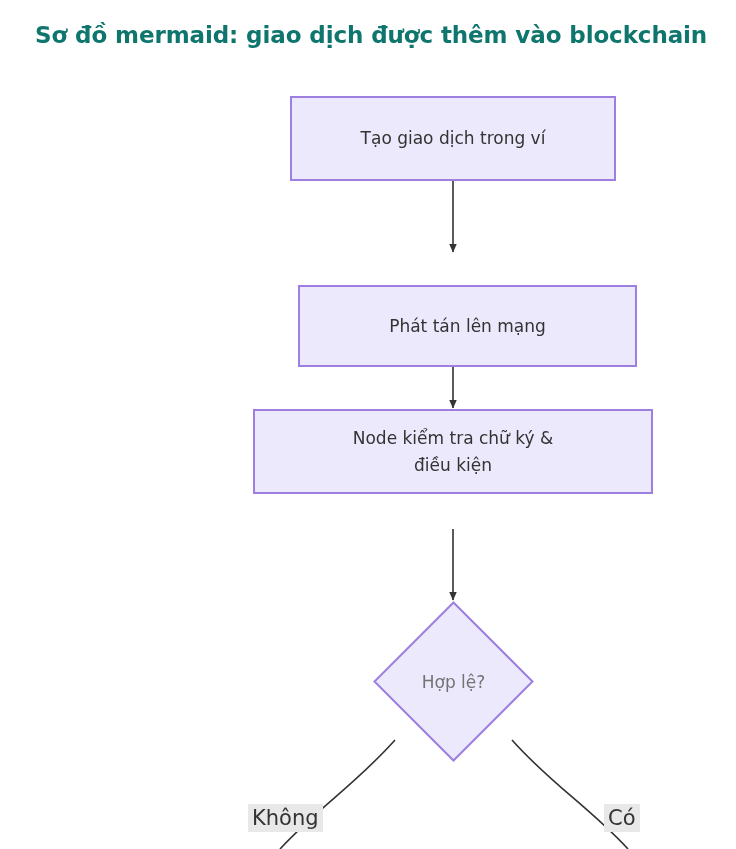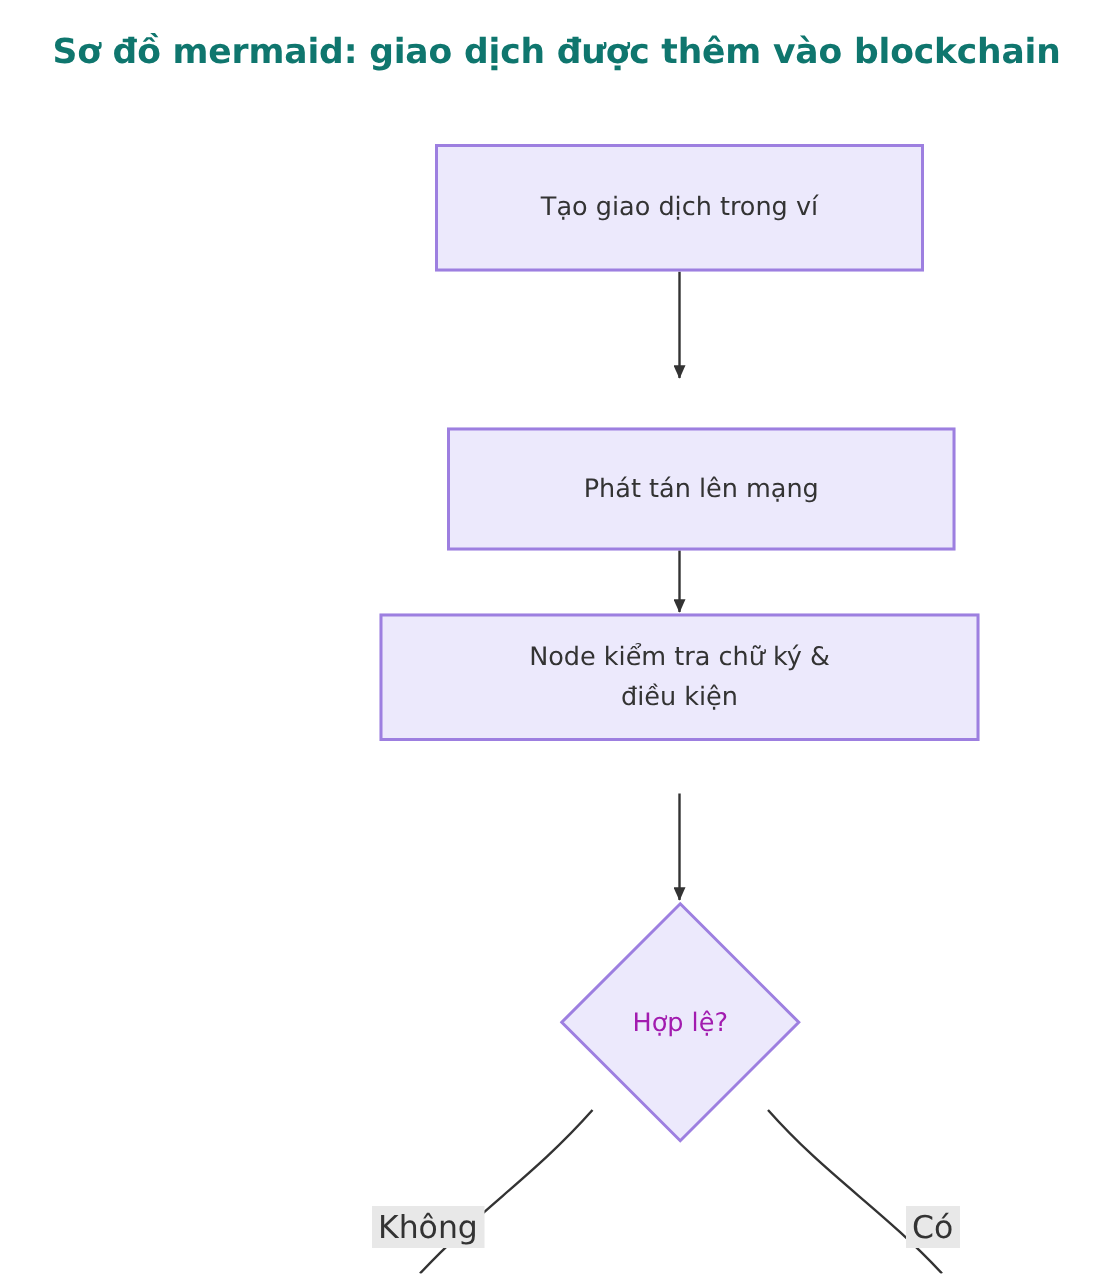--- a/index.html
+++ b/index.html
@@ -76,21 +76,21 @@
   .flow-decision .diamond-label {
     position: absolute;
     left: 0;
     top: 0;
     width: 100%;
     height: 100%;
     display: flex;
     align-items: center;
     justify-content: center;
     font-size: 17px;
-    color: #a21caf;
+    color: #737373;
   }
 
   .edge-label {
     position: absolute;
     background: #e8e8e8;
     color: #333333;
     font-size: 21px;
     padding: 1px 4px;
     white-space: nowrap;
     line-height: 1.25;

